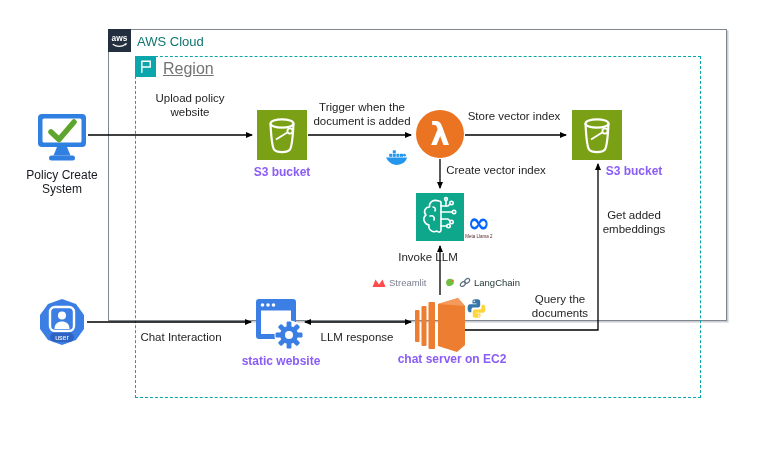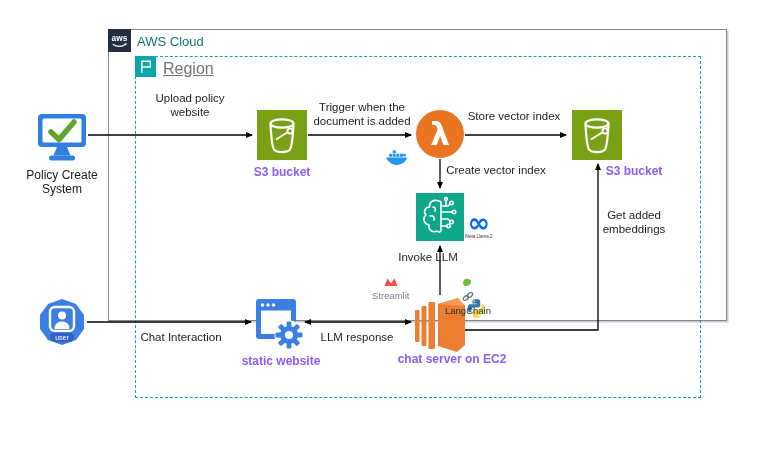--- a/index.html
+++ b/index.html
@@ -23,21 +23,21 @@
   
   .node { position:absolute; z-index:3; }
   .nlabel { position:absolute; z-index:3; transform:translateX(-50%); white-space:nowrap;
     font-size:12px; font-weight:bold; color:#8b5cf6; text-align:right; }
   .plain-label { position:absolute; z-index:3; transform:translateX(-50%); white-space:nowrap;
     font-size:12px; font-weight:normal; color:#16191f; text-align:center; line-height:14px; }
   .elabel { position:absolute; z-index:3; transform:translateX(-50%); white-space:nowrap;
     font-size:11.5px; color:#1f1f1f; text-align:center; line-height:13.5px; }
 
   
-  .chip { position:absolute; z-index:4; display:flex; align-items:center; gap:3px;flex-direction:column; }
+  .chip { position:absolute; z-index:4; display:flex; align-items:center; gap:3px; }
   .chip-streamlit span { font-size:9.5px; color:#7b8090; }
   .chip-langchain span { font-size:9.5px; font-weight:normal; color:#1e3333; }
   .meta-block { position:absolute; z-index:4; text-align:center; width:34px; }
   .meta-inf { font-size:27px; font-weight:bold; color:#0866FF; line-height:22px; display:block;
     font-family:"DejaVu Sans", sans-serif; }
   .meta-sub { font-size:4.5px; color:#55282a; letter-spacing:0; display:block; }
 </style>
 </head>
 <body>
 
@@ -258,16 +258,20 @@
     <div>Trigger when the</div>
     <div>document is added</div>
   </div>
   <div class="elabel" style="left:514px; top:110px;">Store vector index</div>
   <div class="elabel" style="left:496px; top:164px;">Create vector index</div>
   <div class="elabel" style="left:634px; top:209px;">
     <div>Get added</div>
     <div>embeddings</div>
   </div>
   <div class="elabel" style="left:401px; top:251px;margin-left:27px;">Invoke LLM</div>
+  <div class="elabel" style="left:560px; top:293px;">
+    <div>Query the</div>
+    <div>documents</div>
+  </div>
   <div class="elabel" style="left:357px; top:331px;text-align:center;">LLM response</div>
   <div class="elabel" style="left:181px; top:331px;">Chat Interaction</div>
 
 </div>
 
 </body></html>

